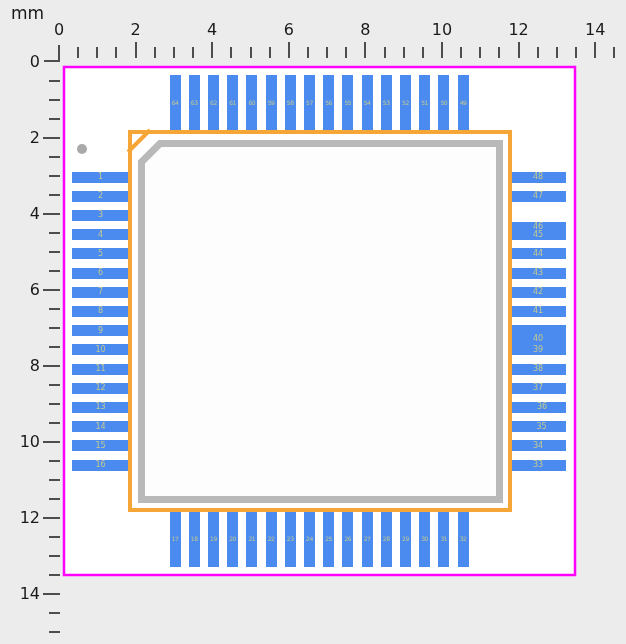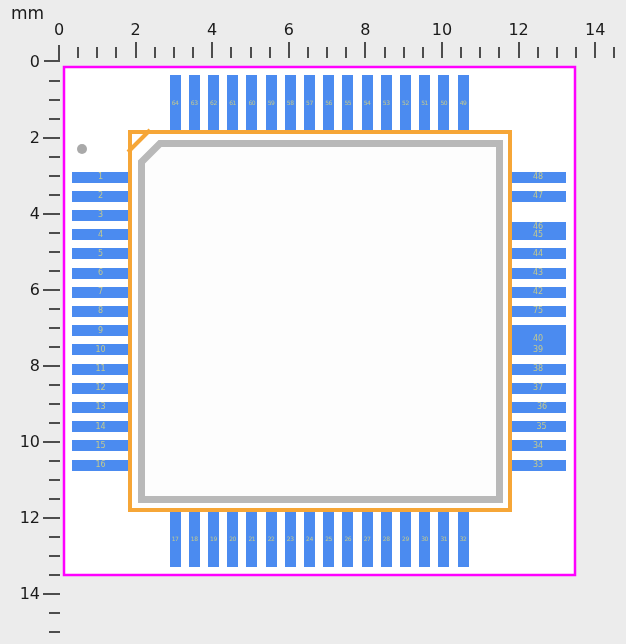--- a/index.html
+++ b/index.html
@@ -215,21 +215,21 @@
     <div class="pad pad-v abs" style="left: 284.7px; top: 75px; width: 11px; height: 56px; background: rgb(75, 139, 240);">
       <span style="color: rgb(195, 201, 143);">58</span>
     </div>
     <div class="pad pad-v abs" style="left: 284.7px; top: 511px; width: 11px; height: 56px; background: rgb(75, 139, 240);">
       <span style="color: rgb(195, 201, 143);">23</span>
     </div>
     <div class="pad pad-h abs" style="left: 72px; top: 305.9px; width: 57px; height: 11px; background: rgb(75, 139, 240);">
       <span style="color: rgb(195, 201, 143);">8</span>
     </div>
     <div class="pad pad-h abs" style="left: 510px; top: 305.9px; width: 56px; height: 11px; background: rgb(75, 139, 240);">
-      <span style="color: rgb(195, 201, 143);">75</span>
+      <span style="color: rgb(195, 201, 143);">41</span>
     </div>
     <div class="pad pad-v abs" style="left: 303.9px; top: 75px; width: 11px; height: 56px; background: rgb(75, 139, 240);">
       <span style="color: rgb(195, 201, 143);">57</span>
     </div>
     <div class="pad pad-v abs" style="left: 303.9px; top: 511px; width: 11px; height: 56px; background: rgb(75, 139, 240);">
       <span style="color: rgb(195, 201, 143);">24</span>
     </div>
     <div class="pad pad-h abs" style="left: 72px; top: 325.1px; width: 57px; height: 11px; background: rgb(75, 139, 240);">
       <span style="color: rgb(195, 201, 143);">9</span>
     </div>

